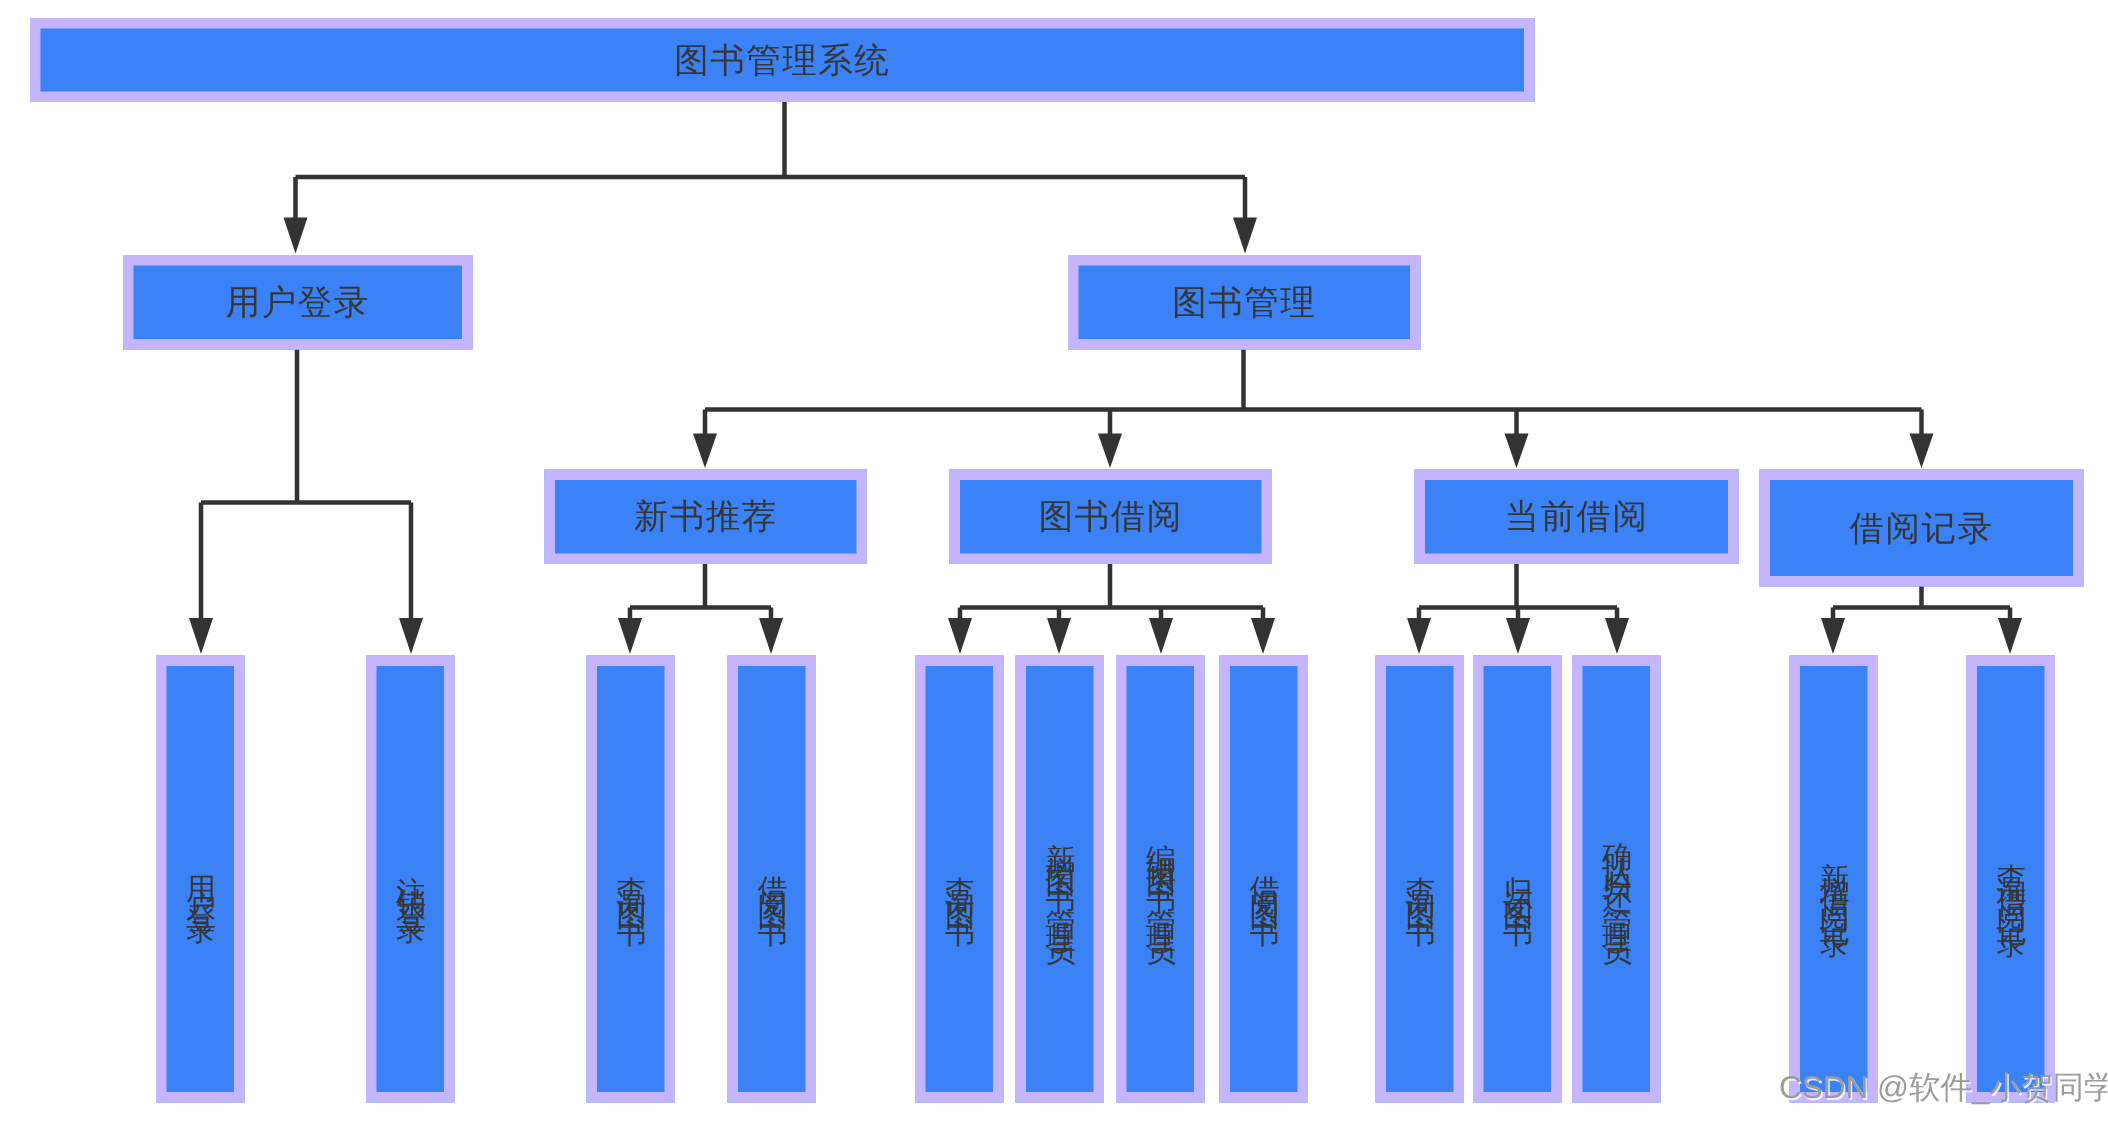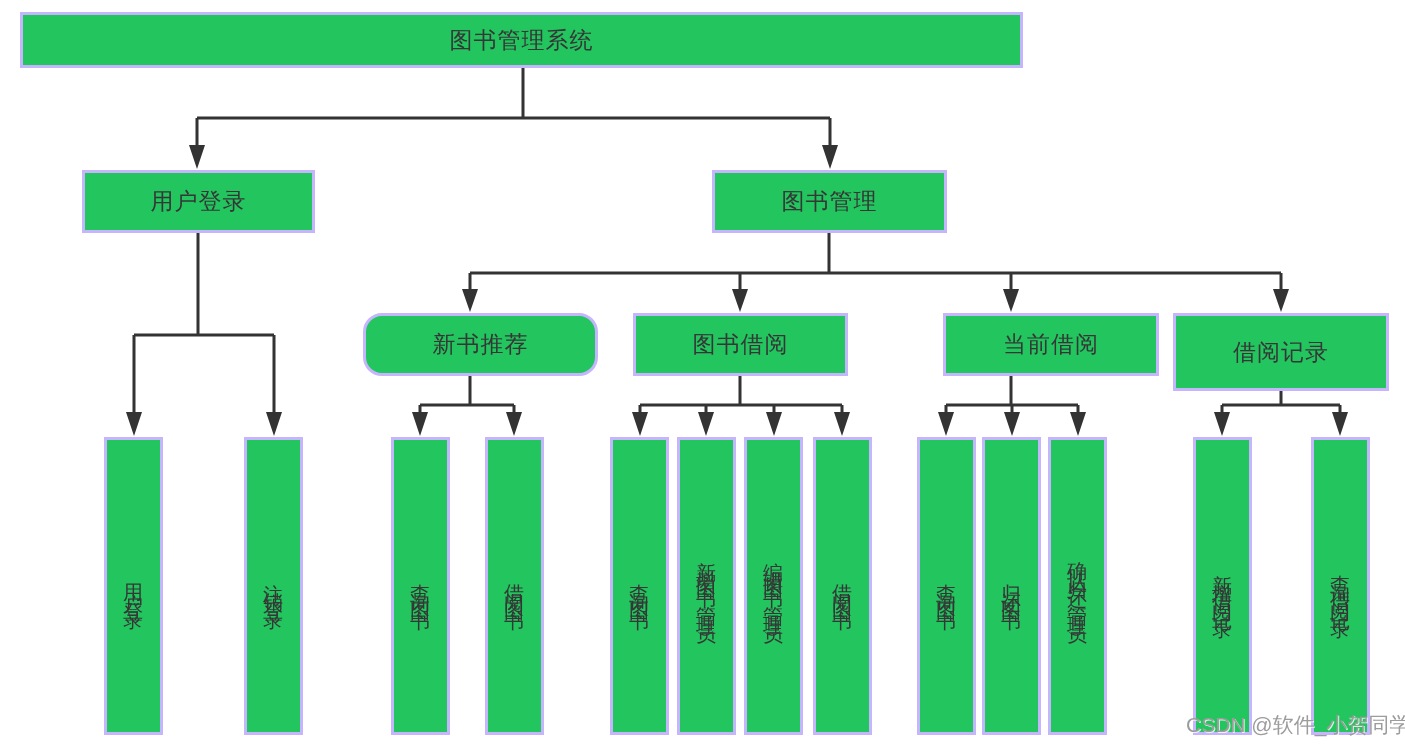--- a/index.html
+++ b/index.html
@@ -19,22 +19,22 @@
     position: absolute;
     left: 0;
     top: 0;
     width: 1405px;
     height: 747px;
     z-index: 1;
   }
   .box {
     position: absolute;
     box-sizing: border-box;
-    background: #22c55e;
-    border: 3px solid #c4b5fd;
+    background: #3b82f6;
+    border: 7px solid #c4b5fd;
     display: flex;
     align-items: center;
     justify-content: center;
     color: #363636;
     z-index: 2;
   }
   .h-box {
     font-size: 23px;
     letter-spacing: 1px;
   }
@@ -109,21 +109,21 @@
     <span>图书管理系统</span>
   </div>
 
   <div class="box h-box" style="left:82px; top:170px; width:233px; height:63px;">
     <span>用户登录</span>
   </div>
   <div class="box h-box" style="left:712px; top:170px; width:235px; height:63px;">
     <span>图书管理</span>
   </div>
 
-  <div class="box h-box" style="left:363px; top:313px; width:235px; height:63px;border-radius:19px;">
+  <div class="box h-box" style="left:363px; top:313px; width:215px; height:63px;">
     <span>新书推荐</span>
   </div>
   <div class="box h-box" style="left:633px; top:313px; width:215px; height:63px;">
     <span>图书借阅</span>
   </div>
   <div class="box h-box" style="left:903px; top:313px; width:216px; height:63px;margin-left:40px;">
     <span>当前借阅</span>
   </div>
   <div class="box h-box" style="left:1173px; top:313px; width:216px; height:78px;">
     <span>借阅记录</span>

